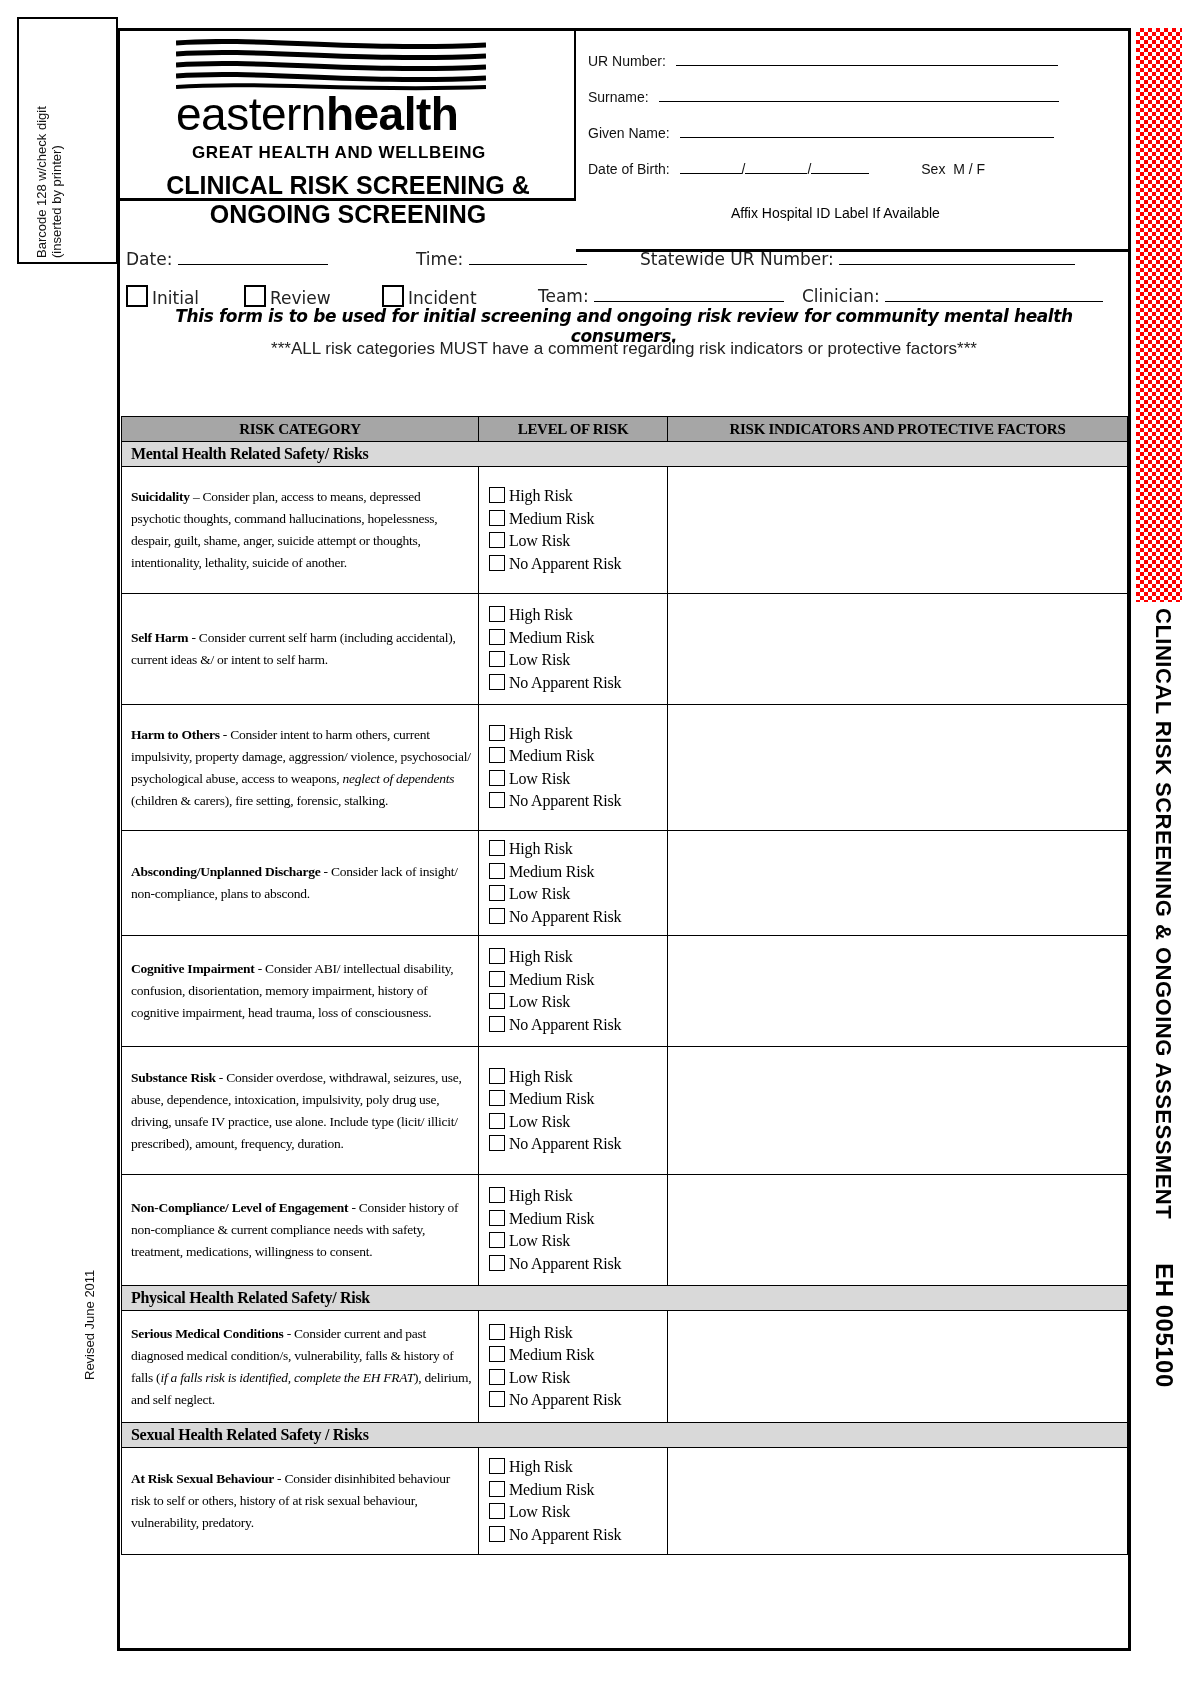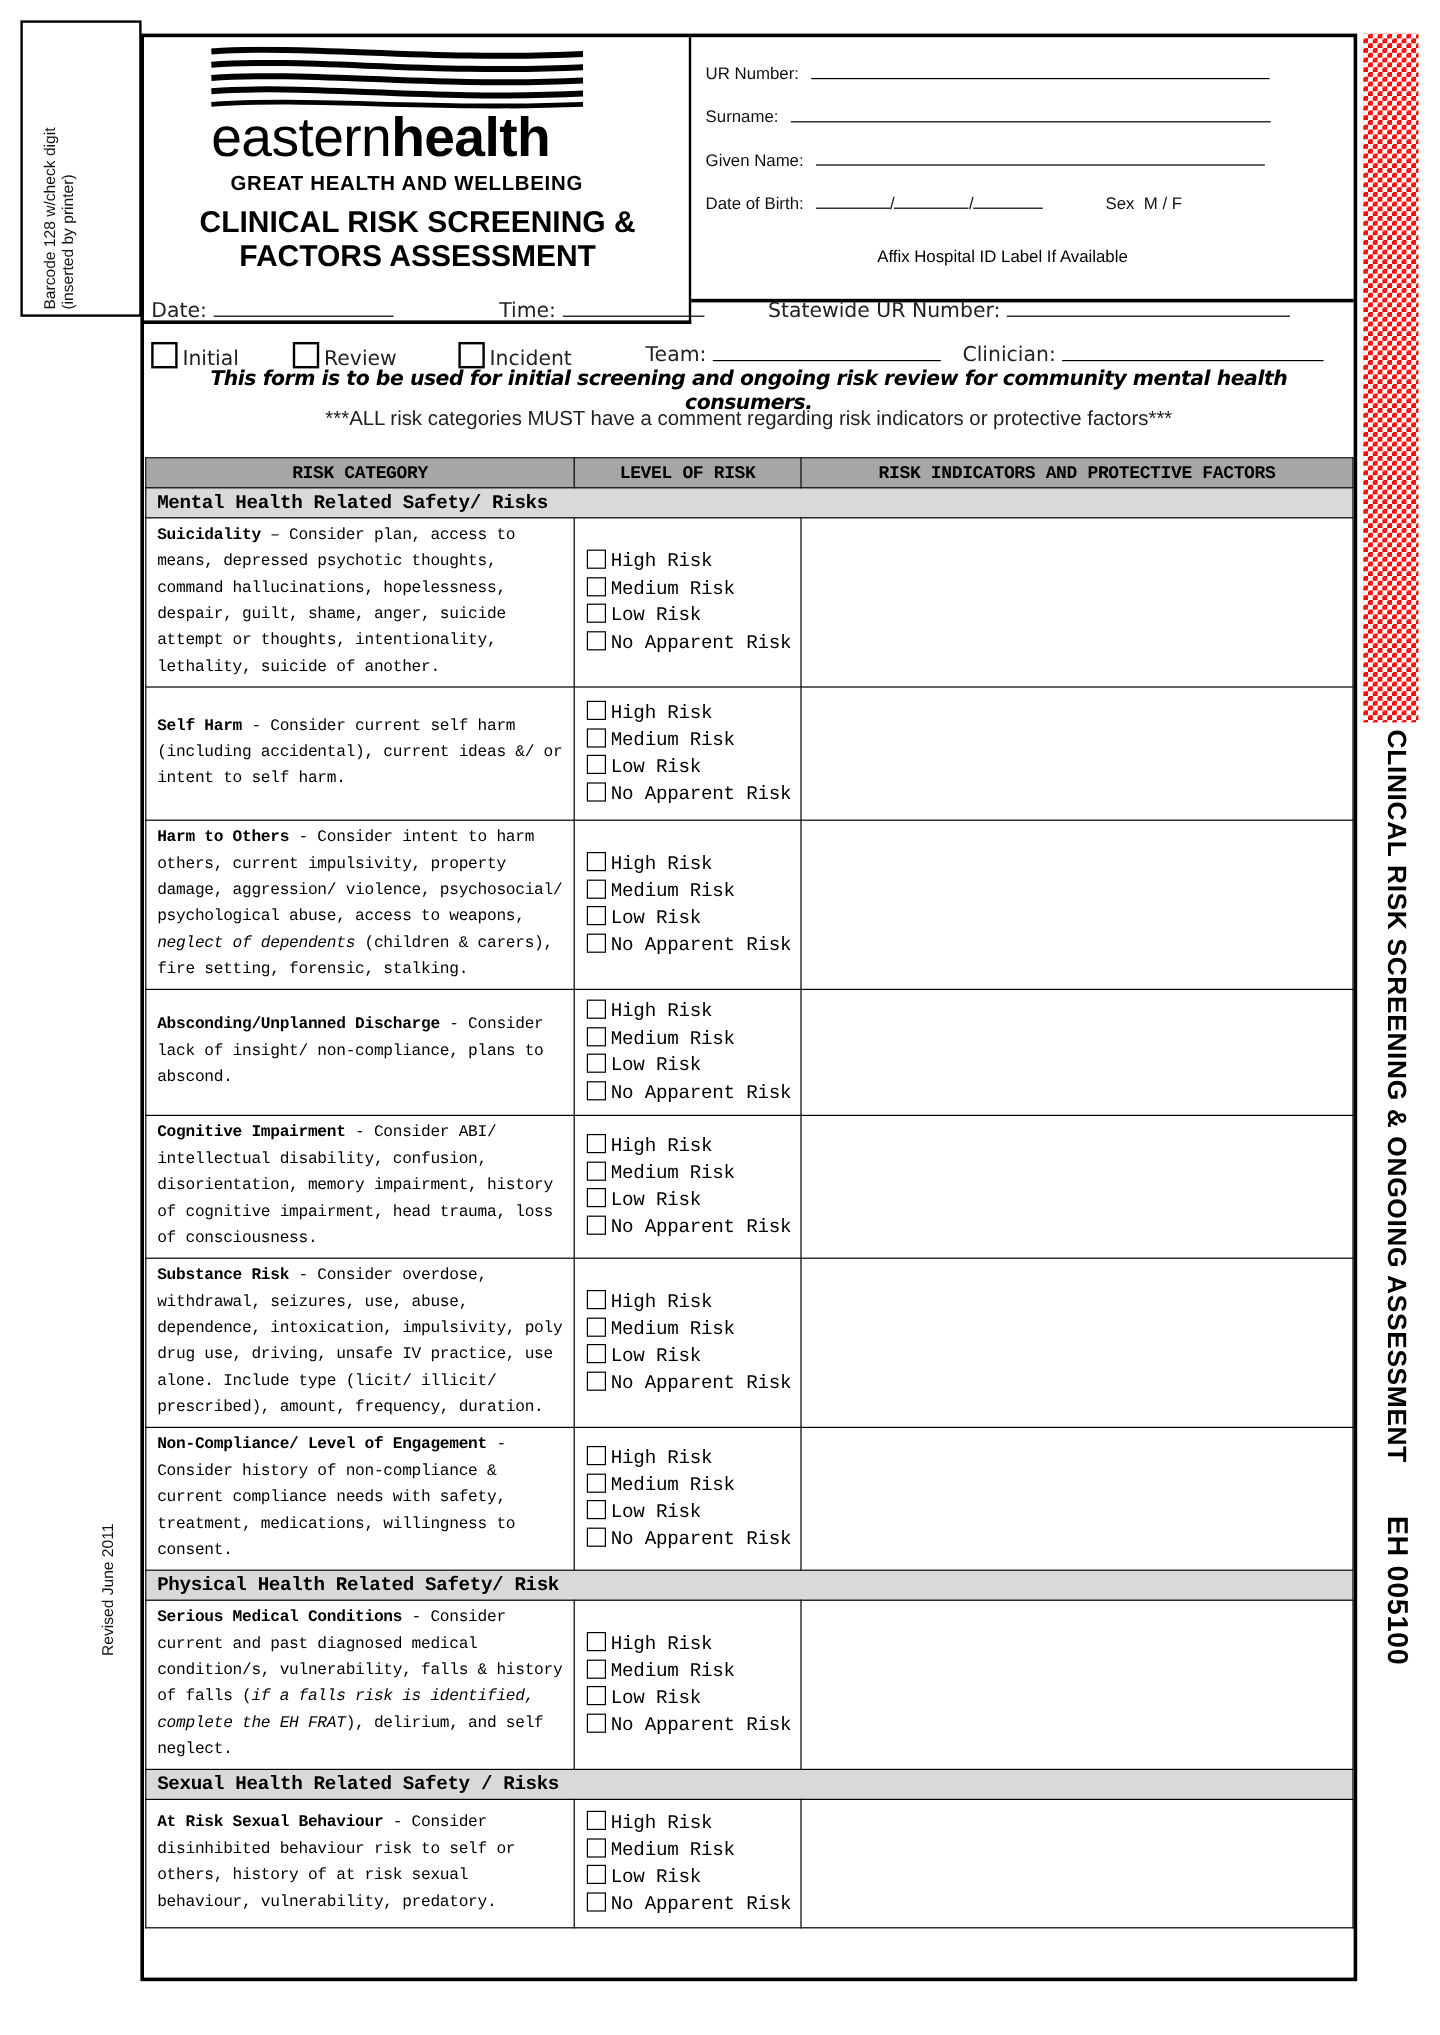--- a/index.html
+++ b/index.html
@@ -39,21 +39,21 @@
     font-size: 22px; letter-spacing: 0.5px; white-space: nowrap; color: #000;
   }
   .side-title .code { margin-left: 44px; font-size: 24px; }
 
   .frame {
     position: absolute; left: 117px; top: 28px; width: 1014px; height: 1623px;
     border: 3px solid #000;
   }
 
   .hdr-left {
-    position: absolute; left: 0; top: 0; width: 456px; height: 239px;
+    position: absolute; left: 0; top: 0; width: 456px; height: 170px;
     border-right: 2px solid #000; border-bottom: 3px solid #000;
   }
   .hdr-right {
     position: absolute; left: 456px; top: 0; width: 552px; height: 221px;
     border-bottom: 3px solid #000;
   }
 
   .logo-waves { position: absolute; left: 56px; top: 8px; width: 310px; height: 52px; }
   .logo-word {
     position: absolute; left: 56px; top: 58px; font-size: 46px; letter-spacing: -0.5px;
@@ -82,23 +82,23 @@
     position: absolute; left: 0; width: 1008px; top: 303px; text-align: center;
     font-family: "DejaVu Sans", sans-serif; font-style: italic; font-weight: bold; font-size: 17px;
     letter-spacing: -0.4px;
   }
   .warning {
     position: absolute; left: 0; width: 1008px; top: 336px; text-align: center;
     font-family: "Liberation Sans", sans-serif; font-size: 17px; color: #222;
   }
 
   .risk-table {
-    position: absolute; left: 121px; top: 381px; width: 1006px;
+    position: absolute; left: 121px; top: 416px; width: 1006px;
     border-collapse: collapse; table-layout: fixed;
-    font-family: Liberation Mono, monospace;
+    font-family: Liberation Serif, serif;
   }
   .risk-table td, .risk-table th { border: 1.5px solid #000; vertical-align: middle; }
   .risk-table th {
     background: #a6a6a6; font-size: 15px; font-weight: bold; height: 25px; text-align: center;
     letter-spacing: -0.3px; padding: 0;
   }
   .risk-table .section td {
     background: #d9d9d9; font-weight: bold; font-size: 16px; height: 25px; padding: 0 9px; letter-spacing: -0.3px;
   }
   .risk-table .cat {
@@ -134,21 +134,21 @@
       <path d="M0 4 C 80 -2, 180 12, 310 6" stroke="#000" stroke-width="5" fill="none"></path>
       <path d="M0 15 C 80 9, 180 23, 310 17" stroke="#000" stroke-width="5" fill="none"></path>
       <path d="M0 26 C 80 20, 180 34, 310 28" stroke="#000" stroke-width="5" fill="none"></path>
       <path d="M0 37 C 80 31, 180 45, 310 39" stroke="#000" stroke-width="5" fill="none"></path>
       <path d="M0 48 C 80 42, 180 53, 310 48" stroke="#000" stroke-width="4" fill="none"></path>
     </svg>
     <div class="logo-word"><span>eastern</span><b>health</b></div>
     <div class="logo-tag">GREAT HEALTH AND WELLBEING</div>
     <div class="form-title">
       <div>CLINICAL RISK SCREENING &amp;</div>
-      <div>FACTORS ASSESSMENT</div>
+      <div>ONGOING SCREENING</div>
     </div>
   </div>
 
   <div class="hdr-right">
     <div class="pt-row" style="top:22px;">
       <span>UR Number:</span> <span class="line" style="width:382px;margin-left:6px;"></span>
     </div>
     <div class="pt-row" style="top:58px;">
       <span>Surname:</span> <span class="line" style="width:400px;margin-left:6px;"></span>
     </div>

